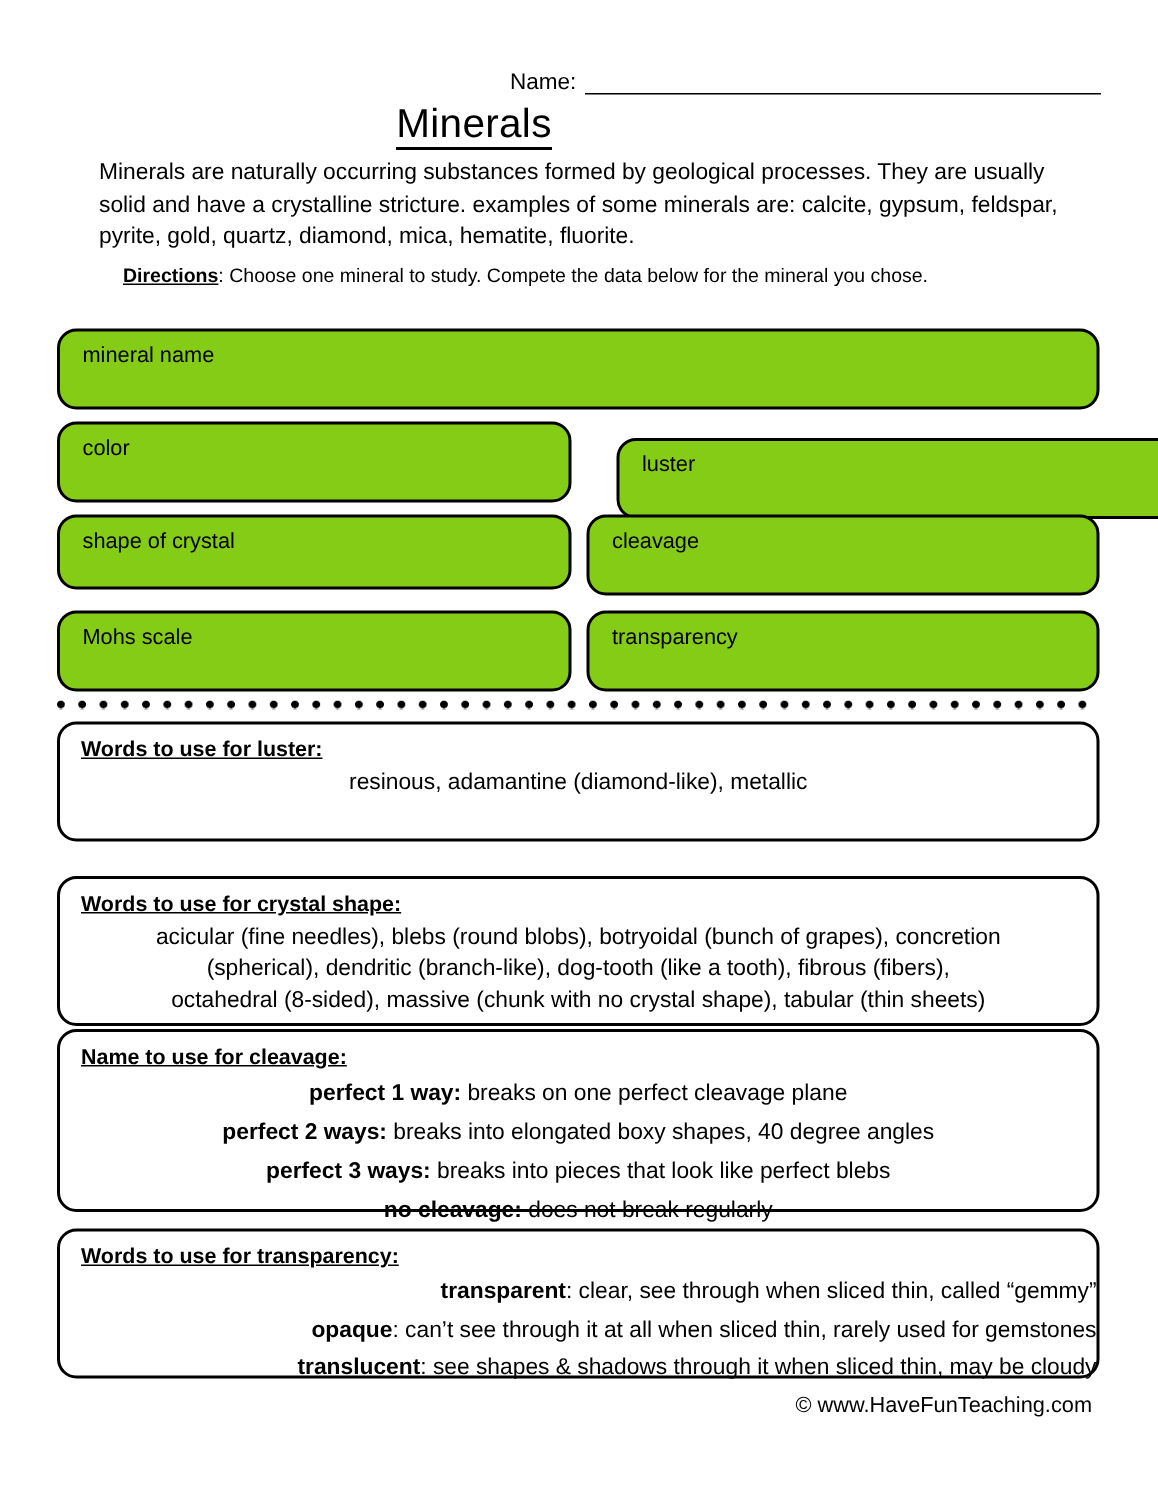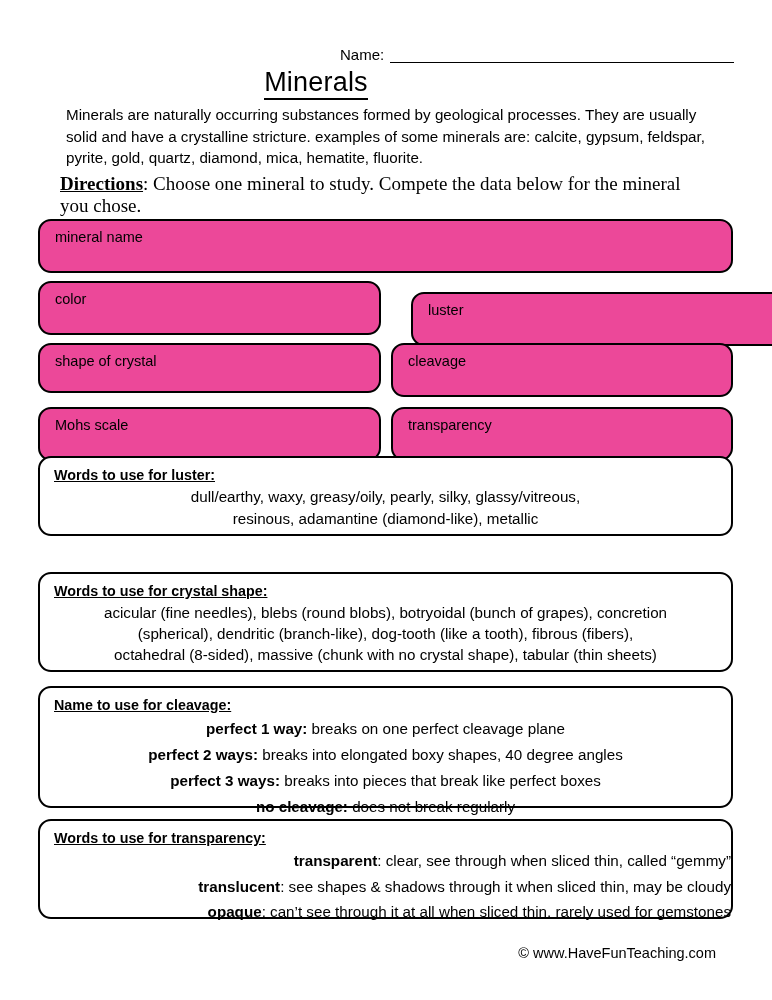--- a/index.html
+++ b/index.html
@@ -65,39 +65,38 @@
     position: absolute;
     left: 66px;
     top: 104px;
     width: 648px;
     font-size: 15.2px;
     line-height: 21.5px;
     text-align: left;
   }
   .directions {
     position: absolute;
-    left: 60px;
+    left: 82px;
     top: 173px;
     width: 648px;
-    font-size: 19px;
+    font-size: 13px;
     line-height: 21.5px;
-    font-family: Liberation Serif, serif;
   }
   .u-bold {
     font-weight: bold;
     text-decoration: underline;
   }
 
   
   .box {
     position: absolute;
     border: 2.6px solid #000;
     border-radius: 13px;
     box-sizing: border-box;
-    background: #ec4899;
+    background: #84cc16;
   }
   .box-label {
     position: absolute;
     left: 15px;
     top: 7px;
     font-size: 14.5px;
     line-height: 18px;
     white-space: nowrap;
   }
 
@@ -141,22 +140,22 @@
   }
   .ref-body {
     font-size: 15.2px;
     line-height: 21.5px;
     text-align: center;
     margin-top: 2px;
     padding: 0 8px;
   }
   .ref-body.tight { line-height: 21px; }
 
-  #ref-luster      { top: 456px; height: 80px; }
-  #ref-shape       { top: 572px; height: 100px; }
+  #ref-luster      { top: 481px; height: 80px; }
+  #ref-shape       { top: 584px; height: 100px; }
   #ref-cleavage    { top: 686px; height: 122px; }
   #ref-transparency{ top: 819px; height: 100px; }
 
   
   .dl-center {
     text-align: center;
     font-size: 15.2px;
     line-height: 23px;
     margin-top: 3px;
   }
@@ -164,27 +163,26 @@
     text-align: right;
     font-size: 15.2px;
     line-height: 23.5px;
     margin: 2px 0 0 42px;
   }
   .dl-term { font-weight: bold; }
 
   
   .footer {
     position: absolute;
-    left: 4px;
+    left: 16px;
     top: 928px;
     width: 712px;
     text-align: right;
     font-size: 14.5px;
     line-height: 18px;
-    margin-top: 16px;
   }
 </style>
 </head>
 <body>
 
 <div class="page">
 
   <div class="name-row">
     <span class="name-label">Name:</span>
     <span class="name-rule"></span>
@@ -220,48 +218,47 @@
   </div>
   <div class="box" id="fld-transparency">
     <span class="box-label">transparency</span>
   </div>
 
   <div class="divider"></div>
 
   <div class="refbox" id="ref-luster">
     <div class="ref-head">Words to use for luster:</div>
     <div class="ref-body">
-      <div>dull/earthy,  waxy,  greasy/oily,  pearly,  silky,  glassy/vitreous,</div>
       <div>resinous, adamantine (diamond-like), metallic</div>
     </div>
   </div>
 
   <div class="refbox" id="ref-shape">
     <div class="ref-head">Words to use for crystal shape:</div>
     <div class="ref-body tight">
       <div>acicular (fine needles),  blebs (round blobs),  botryoidal (bunch of grapes),  concretion</div>
       <div>(spherical),  dendritic (branch-like),  dog-tooth (like a tooth),  fibrous (fibers),</div>
       <div>octahedral (8-sided),  massive (chunk with no crystal shape),  tabular (thin sheets)</div>
     </div>
   </div>
 
   <div class="refbox" id="ref-cleavage">
     <div class="ref-head">Name to use for cleavage:</div>
     <div id="cleavage-list">
         <div class="dl-center"><span class="dl-term">perfect 1 way:</span><span>  breaks on one perfect cleavage plane</span></div>
         <div class="dl-center"><span class="dl-term">perfect 2 ways:</span><span>  breaks into elongated boxy shapes, 40 degree angles</span></div>
-        <div class="dl-center"><span class="dl-term">perfect 3 ways:</span><span>  breaks into pieces that break like perfect boxes</span></div>
+        <div class="dl-center"><span class="dl-term">perfect 3 ways:</span><span>  breaks into pieces that look like perfect blebs</span></div>
         <div class="dl-center"><span class="dl-term">no cleavage:</span><span> does not break regularly</span></div>
       </div>
   </div>
 
   <div class="refbox" id="ref-transparency">
     <div class="ref-head">Words to use for transparency:</div>
     <div id="transparency-list">
         <div class="dl-indent"><span class="dl-term">transparent</span><span>:  clear, see through when sliced thin, called “gemmy”</span></div>
+        <div class="dl-indent"><span class="dl-term">opaque</span><span>:  can’t see through it at all when sliced thin, rarely used for gemstones</span></div>
         <div class="dl-indent"><span class="dl-term">translucent</span><span>:  see shapes &amp; shadows through it when sliced thin, may be cloudy</span></div>
-        <div class="dl-indent"><span class="dl-term">opaque</span><span>:  can’t see through it at all when sliced thin, rarely used for gemstones</span></div>
       </div>
   </div>
 
   <div class="footer">© www.HaveFunTeaching.com</div>
 
 </div>
 
 </body></html>

